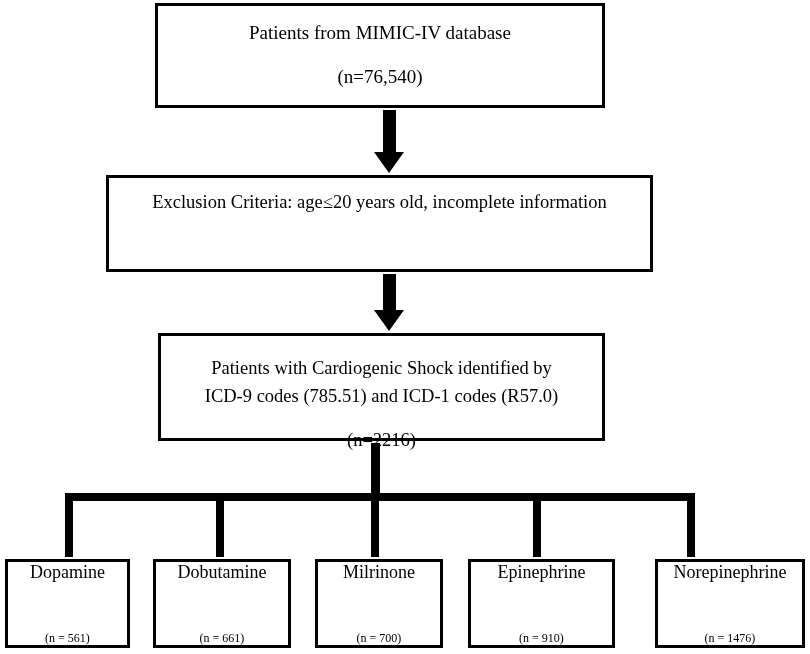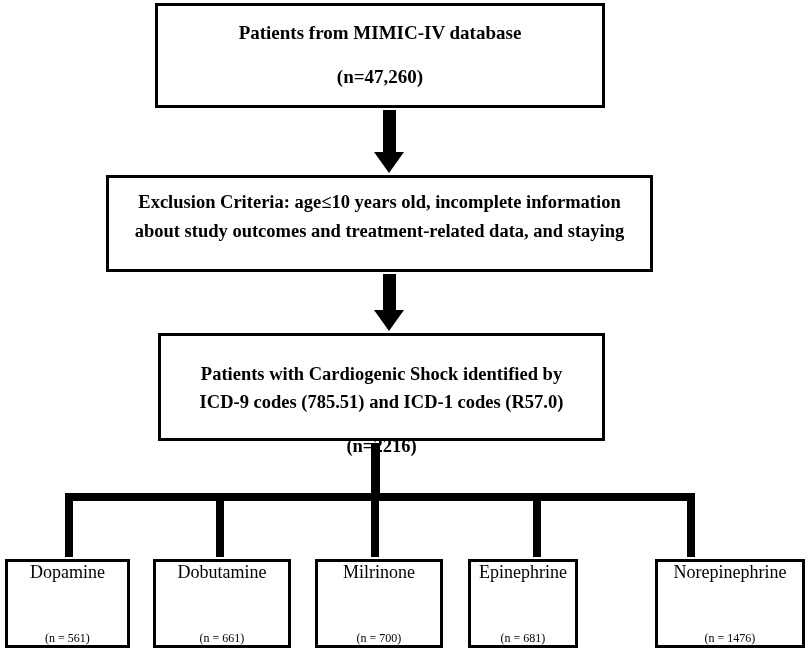--- a/index.html
+++ b/index.html
@@ -27,21 +27,20 @@
     display: flex;
     flex-direction: column;
     align-items: center;
     justify-content: center;
     text-align: center;
   }
   .node .line {
     display: block;
     line-height: 1.30;
     white-space: nowrap;
-    font-weight: bold;
   }
 
   
   #node-source {
     left: 155px;
     top: 3px;
     width: 450px;
     height: 105px;
     padding: 6px 10px 16px 10px;
     justify-content: flex-start;
@@ -67,21 +66,21 @@
   
   #node-cohort {
     left: 158px;
     top: 333px;
     width: 447px;
     height: 108px;
     padding: 4px 10px;
     justify-content: flex-start;
   }
   #node-cohort .line { font-size: 18.5px; }
-  #node-cohort .line.l1 { margin-top: 22px; }
+  #node-cohort .line.l1 { margin-top: 16px; }
   #node-cohort .line.l2 { margin-top: 4px; }
   #node-cohort .line.l3 { margin-top: 20px; }
 
   
   .arrow {
     position: absolute;
     width: 40px;
     display: flex;
     flex-direction: column;
     align-items: center;
@@ -155,31 +154,30 @@
     white-space: nowrap;
   }
 </style>
 </head>
 <body>
 
 <div id="canvas">
 
   <div class="node" id="node-source">
     <span class="line l1">Patients from MIMIC-IV database</span>
-    <span class="line l2">(n=47,260)</span>
+    <span class="line l2">(n=76,540)</span>
   </div>
 
   <div class="arrow" id="arrow-1">
     <div class="shaft"></div>
     <div class="head"></div>
   </div>
 
   <div class="node" id="node-exclusion">
-    <span class="line l1">Exclusion Criteria: age≤10 years old, incomplete information</span>
-    <span class="line l2">about study outcomes and treatment-related data, and staying</span>
+    <span class="line l1">Exclusion Criteria: age≤20 years old, incomplete information</span>
   </div>
 
   <div class="arrow" id="arrow-2">
     <div class="shaft"></div>
     <div class="head"></div>
   </div>
 
   <div class="node" id="node-cohort">
     <span class="line l1">Patients with Cardiogenic Shock identified by</span>
     <span class="line l2">ICD-9 codes (785.51) and ICD-1 codes (R57.0)</span>
@@ -202,23 +200,23 @@
   <div class="drug" style="left:153px; width:138px;">
     <span class="name">Dobutamine</span>
     <span class="count">(n = 661)</span>
   </div>
 
   <div class="drug" style="left:315px; width:128px;gap:15px;">
     <span class="name">Milrinone</span>
     <span class="count">(n = 700)</span>
   </div>
 
-  <div class="drug" style="left:468px; width:110px;">
+  <div class="drug" style="left:468px; width:147px;">
     <span class="name">Epinephrine</span>
-    <span class="count">(n = 681)</span>
+    <span class="count">(n = 910)</span>
   </div>
 
   <div class="drug" style="left:655px; width:150px;">
     <span class="name">Norepinephrine</span>
     <span class="count">(n = 1476)</span>
   </div>
 
 </div>
 
 </body></html>

